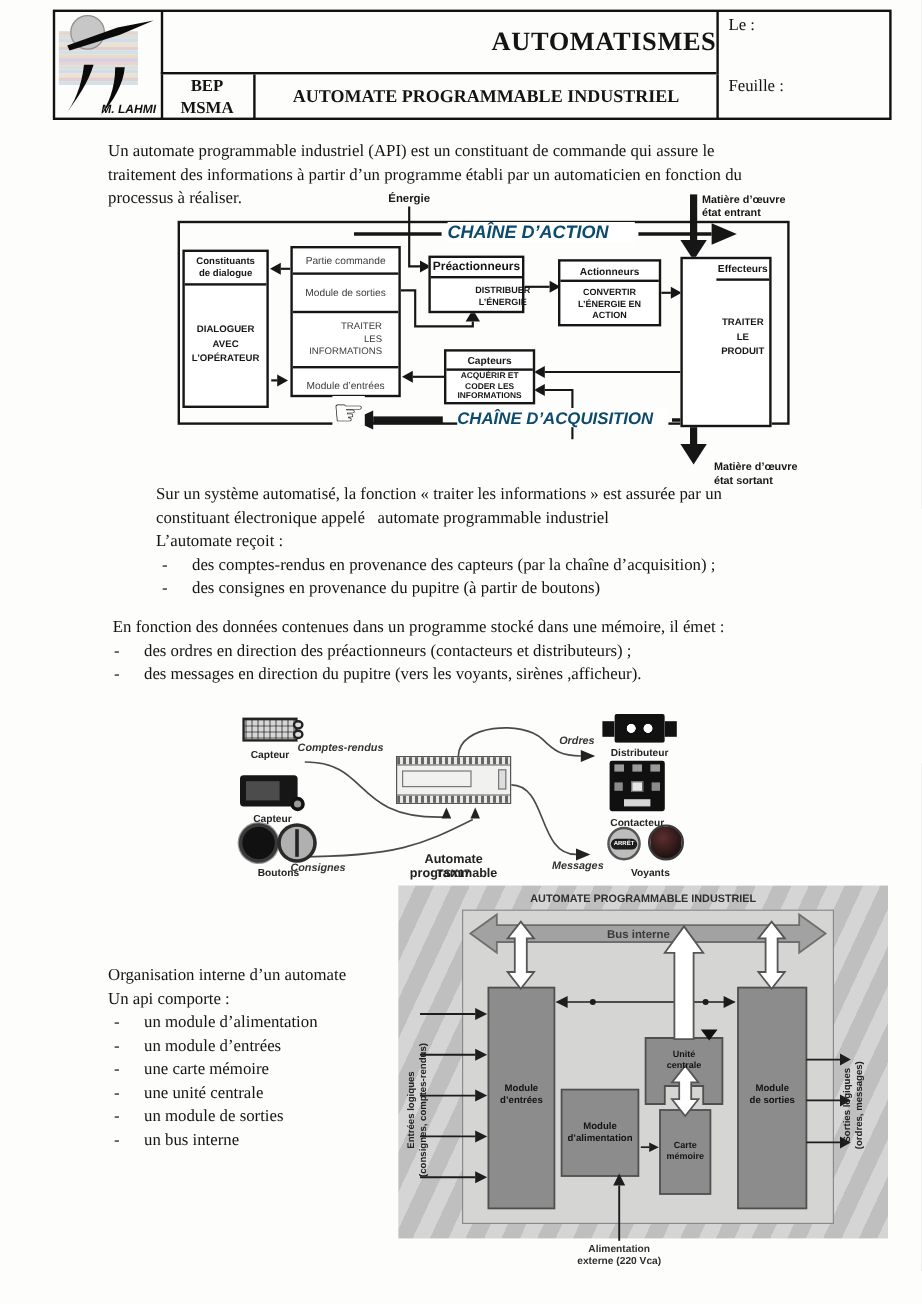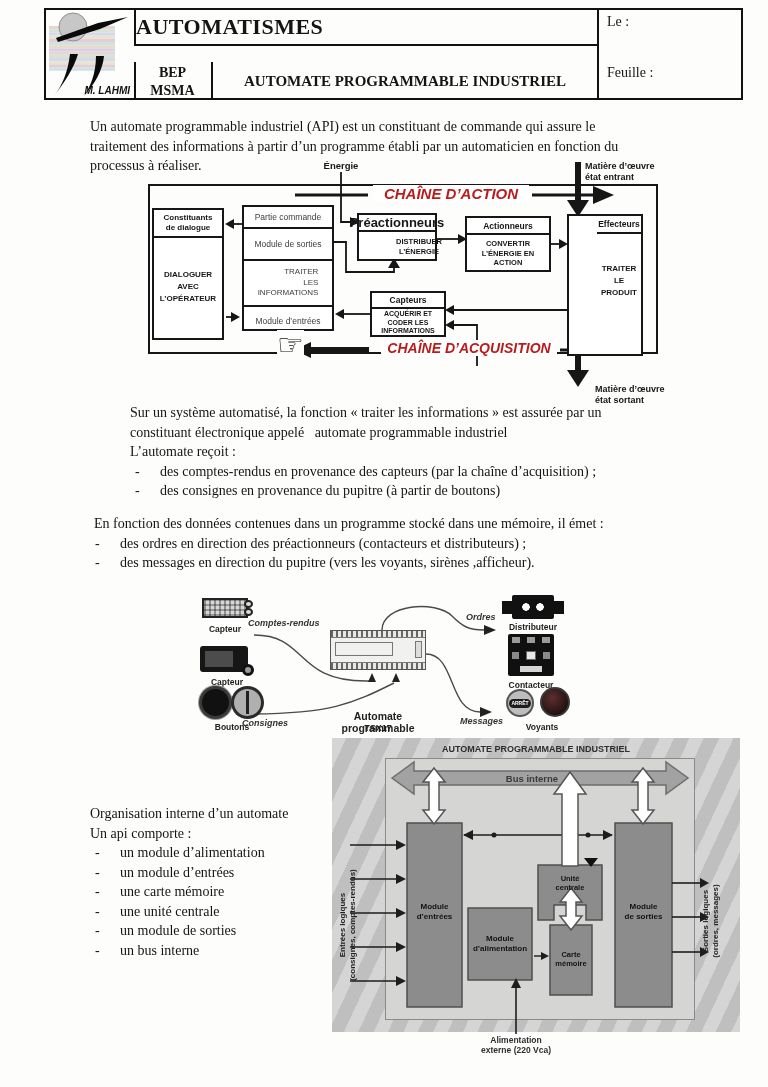--- a/index.html
+++ b/index.html
@@ -14,21 +14,21 @@
   
   .dbox{border:2px solid #161616;background:#fff;box-sizing:border-box;
         font-family:"Liberation Sans",sans-serif;color:#161616;}
   .dhead{border-bottom:2px solid #161616;display:flex;align-items:center;justify-content:center;
          text-align:center;font-weight:bold;}
   .dbody{display:flex;align-items:center;justify-content:center;text-align:center;font-weight:bold;}
   .dcell{border-bottom:2px solid #161616;display:flex;align-items:center;justify-content:center;
          text-align:right;color:#3c3c3c;}
   .dlabel{font-family:"Liberation Sans",sans-serif;font-weight:bold;color:#161616;line-height:1.18;}
   .chain{font-family:"Liberation Sans",sans-serif;font-weight:bold;font-style:italic;
-         background:#fff;text-align:center;color:#b91c1c;}
+         background:#fff;text-align:left;color:#0c4a6e;}
   
   .tb{font-size:14px;line-height:19.5px;}
   .li{display:flex;padding-left:5px;}
   .li .dash{width:25px;flex:0 0 25px;}
   
   .icolabel{font-family:"Liberation Sans",sans-serif;font-weight:bold;font-size:8.5px;color:#222;text-align:center;}
   .wirelabel{font-family:"Liberation Sans",sans-serif;font-weight:bold;font-style:italic;font-size:9px;color:#333;}
   
   .mlabel{font-family:"Liberation Sans",sans-serif;font-weight:bold;font-size:8px;line-height:1.2;
           color:#131313;text-align:center;z-index:3;}
@@ -61,21 +61,21 @@
             <rect x="3" y="57.6" width="66" height="3.2" fill="#d2e0e8"></rect>
         </g>
         <circle cx="27" cy="17" r="14" fill="#c7c7c7" stroke="#8f8f8f"></circle>
         <polygon points="10,28 52,13 82,7 54,19 12,32" fill="#0a0a0a"></polygon>
         <path d="M24,44 C22,62 16,76 8,86 C18,73 28,58 32,44 Z" fill="#0a0a0a"></path>
         <path d="M50,46 C50,64 44,77 38,86 C48,75 57,60 58,46 Z" fill="#0a0a0a"></path>
         <text x="84" y="84" text-anchor="end" font-family="Liberation Sans, sans-serif" font-size="10" font-style="italic" font-weight="bold" fill="#111">M. LAHMI</text>
       </svg>
     </div>
 
-    <div class="abs hcell ctr" style="left:88px;top:0;width:463px;height:36px;border-bottom:2px solid #111;display:flex;align-items:center;justify-content:flex-start;">
+    <div class="abs hcell ctr" style="left:88px;top:0;width:463px;height:52px;border-bottom:2px solid #111;display:flex;align-items:center;justify-content:flex-end;">
       <span class="b" style="font-size:22px;letter-spacing:.5px;">AUTOMATISMES</span>
     </div>
     <div class="abs hcell" style="left:551px;top:0;width:148px;height:52px;padding:4px 8px;font-size:14px;">
       <span>Le :</span>
     </div>
 
     <div class="abs hcell ctr" style="left:88px;top:52px;width:75px;height:38px;font-size:14px;font-weight:bold;line-height:18px;padding-top:2px;">
       <div>BEP</div>
       <div>MSMA</div>
     </div>
@@ -140,21 +140,21 @@
     <div class="abs dbox" style="left:97px;top:45px;width:92px;height:126px;">
       <div class="dcell" style="height:20px;font-size:8.5px;">Partie commande</div>
       <div class="dcell" style="height:30px;font-size:8.5px;">Module de sorties</div>
       <div class="dcell pre" style="height:44px;font-size:8px;line-height:1.35;">TRAITER
 LES
 INFORMATIONS</div>
       <div class="dcell" style="height:28px;font-size:8.5px;border-bottom:none;">Module d’entrées</div>
     </div>
 
     <div class="abs dbox" style="left:212px;top:53px;width:80px;height:48px;">
-      <div class="dhead" style="height:15px;font-size:13px;">Préactionneurs</div>
+      <div class="dhead" style="height:15px;font-size:10px;">Préactionneurs</div>
       <div class="dbody pre" style="height:29px;font-size:7.5px;line-height:1.3;padding-left:44px;">DISTRIBUER
 L’ÉNERGIE</div>
     </div>
 
     <div class="abs dbox" style="left:320px;top:56px;width:86px;height:56px;">
       <div class="dhead" style="height:15px;font-size:8.5px;">Actionneurs</div>
       <div class="dbody pre" style="height:37px;font-size:7.5px;line-height:1.3;text-align:center;">CONVERTIR
 L’ÉNERGIE EN
 ACTION</div>
     </div>

